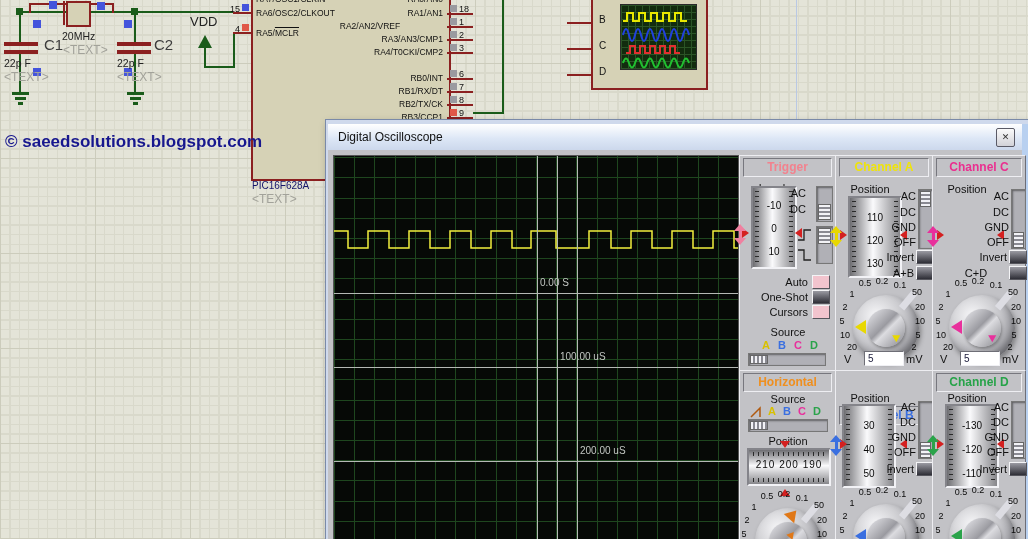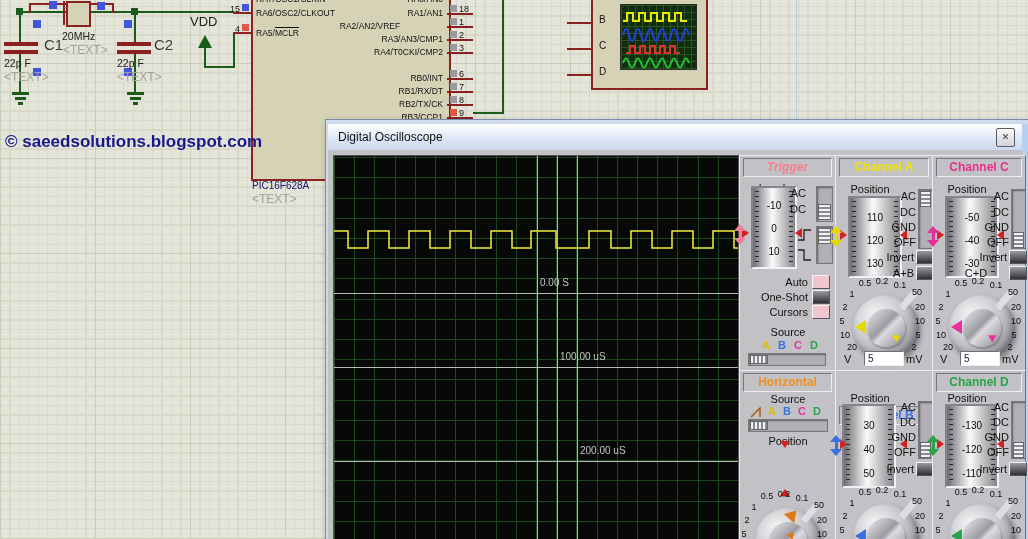--- a/index.html
+++ b/index.html
@@ -47,21 +47,21 @@
     background-color:#060906;border:1px solid #555;
     background-image:repeating-linear-gradient(0deg,#1e461e 0 1px,transparent 1px 20.2px),
       repeating-linear-gradient(90deg,#1e461e 0 1px,transparent 1px 20.2px);}
   .cur-v{position:absolute;top:0;width:1px;height:386px;background:#b4b8b4;}
   .cur-h{position:absolute;left:0;width:404px;height:1px;background:#b4b8b4;}
   .cur-lbl{position:absolute;font-size:10px;color:#c2c6c2;white-space:nowrap;}
   #panel{position:absolute;left:411px;top:5px;width:285px;height:386px;background:#bfbfc3;}
   .sec{position:absolute;background:#c2c2c6;border:1px solid;border-color:#ededf1 #6e6e76 #6e6e76 #ededf1;}
   .sec-h{position:absolute;left:3px;right:3px;top:2px;height:17px;line-height:17px;text-align:center;
     font-size:12px;font-weight:bold;border:1px solid;border-color:#77777e #eeeef2 #eeeef2 #77777e;}
-  .hTrig{color:#f2828e;font-style:italic;} .hA{color:#efe40a;} .hC{color:#ea2f8f;}
+  .hTrig{color:#f2828e;} .hA{color:#efe40a;} .hC{color:#ea2f8f;}
   .hHor{color:#ef8f1f;} .hB{color:#3a6fe0;margin-top:33px;} .hD{color:#27a349;}
   .plabel{position:absolute;font-size:11px;color:#111;}
   .ctr{text-align:center;}
   .mdial{position:absolute;border:2px solid;border-color:#84848a #f2f2f6 #f2f2f6 #84848a;
     background:linear-gradient(90deg,#6e6e72,#fafafc 46%,#86868a);}
   .mdial-h{position:absolute;border:2px solid;border-color:#84848a #f2f2f6 #f2f2f6 #84848a;
     background:linear-gradient(180deg,#6e6e72,#fafafc 46%,#86868a);}
   .tk{position:absolute;top:3px;bottom:3px;width:4px;
     background:repeating-linear-gradient(180deg,#2a2a2a 0 1px,transparent 1px 5px);}
   .tkh{position:absolute;left:4px;right:4px;height:4px;
@@ -352,27 +352,20 @@
           <div class="ptr" style="left:12px;top:164px;border-right:11px solid #e8d800"></div>
           <div class="ptr-sm" style="left:52px;top:176px;border-right:7px solid #e8d800;transform:rotate(30deg)"></div>
           <div class="valbox" style="left:28px;top:195px">5</div>
           <div class="vunit" style="left:8px;top:197px">V</div>
           <div class="vunit" style="left:70px;top:197px">mV</div>
         </div>
 
         <div class="sec" style="left:193px;top:0;width:92px;height:214px">
           <div class="sec-h hC">Channel C</div>
           <div class="plabel ctr" style="left:2px;top:27px;width:64px">Position</div>
-          <div class="mdial" style="left:12px;top:40px;width:50px;height:78px">
-            <div class="tk" style="left:2px"></div>
-              <div class="tk" style="right:2px"></div>
-            <div class="dv" style="top:14px">-50</div>
-            <div class="dv" style="top:37px">-40</div>
-            <div class="dv" style="top:60px">-30</div>
-          </div>
           <div class="tri-r" style="left:4px;top:74px"></div>
           <div class="tri-l" style="left:59px;top:74px"></div>
           <div class="uda" style="left:-6px;top:64px;color:#e8309c">
               <div class="t1"></div>
               <div class="st"></div>
               <div class="t2"></div>
             </div>
           <div class="plabel" style="left:36px;top:34px;width:40px;text-align:right">AC</div>
           <div class="plabel" style="left:36px;top:50px;width:40px;text-align:right">DC</div>
           <div class="plabel" style="left:36px;top:65px;width:40px;text-align:right">GND</div>
@@ -417,20 +410,29 @@
           </svg>
           <span class="srcA" style="left:28px;top:34px">A</span>
           <span class="srcB" style="left:43px;top:34px">B</span>
           <span class="srcC" style="left:58px;top:34px">C</span>
           <span class="srcD" style="left:73px;top:34px">D</span>
           <div class="slot" style="left:8px;top:48px;width:78px;height:11px">
             <div class="hdl-h" style="left:1px;top:1px;width:16px;height:7px"></div>
           </div>
           <div class="plabel ctr" style="left:10px;top:64px;width:76px">Position</div>
           <div class="tri-d" style="left:40px;top:70px"></div>
+          <div class="mdial-h" style="left:7px;top:77px;width:80px;height:34px">
+            <div class="tkh" style="top:2px"></div>
+              <div class="tkh" style="bottom:2px"></div>
+            <div style="position:absolute;left:0;right:0;top:9px;text-align:center;font-size:10px;color:#0a0a0a;letter-spacing:1px">
+              <span>210</span>
+              <span>200</span>
+              <span>190</span>
+            </div>
+          </div>
           <div class="tri-u" style="left:40px;top:113px"></div>
           <div class="knob" style="left:15px;top:137px">
               <div class="kgap" style="left:45px;top:2px"></div>
             </div>
           <span class="kc" style="left:48px;top:170px">
               <span class="ks" style="left: -21px; top: -45px;">0.5</span>
               <span class="ks" style="left: -4px; top: -47px;">0.2</span>
               <span class="ks" style="left: 14px; top: -43px;">0.1</span>
               <span class="ks" style="left: -34px; top: -34px;">1</span>
               <span class="ks" style="left: -41px; top: -21px;">2</span>

